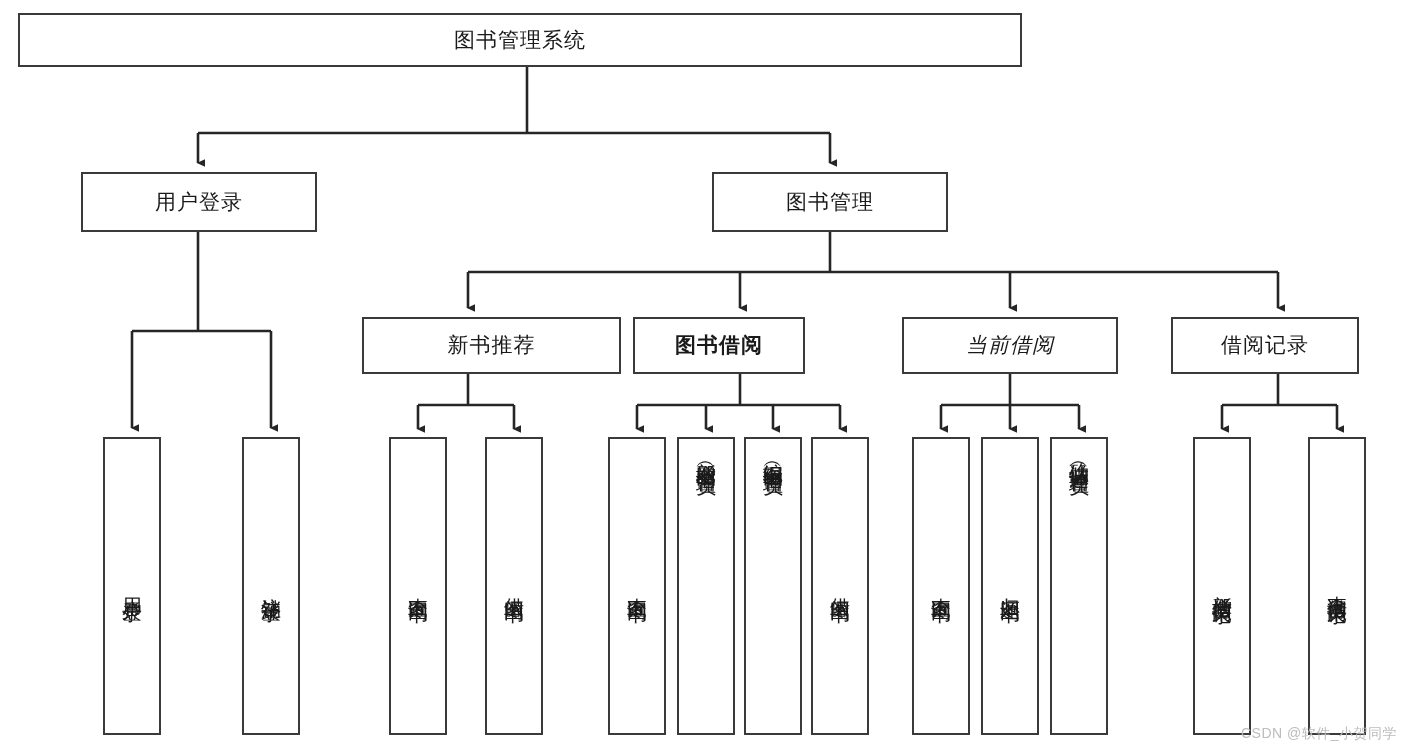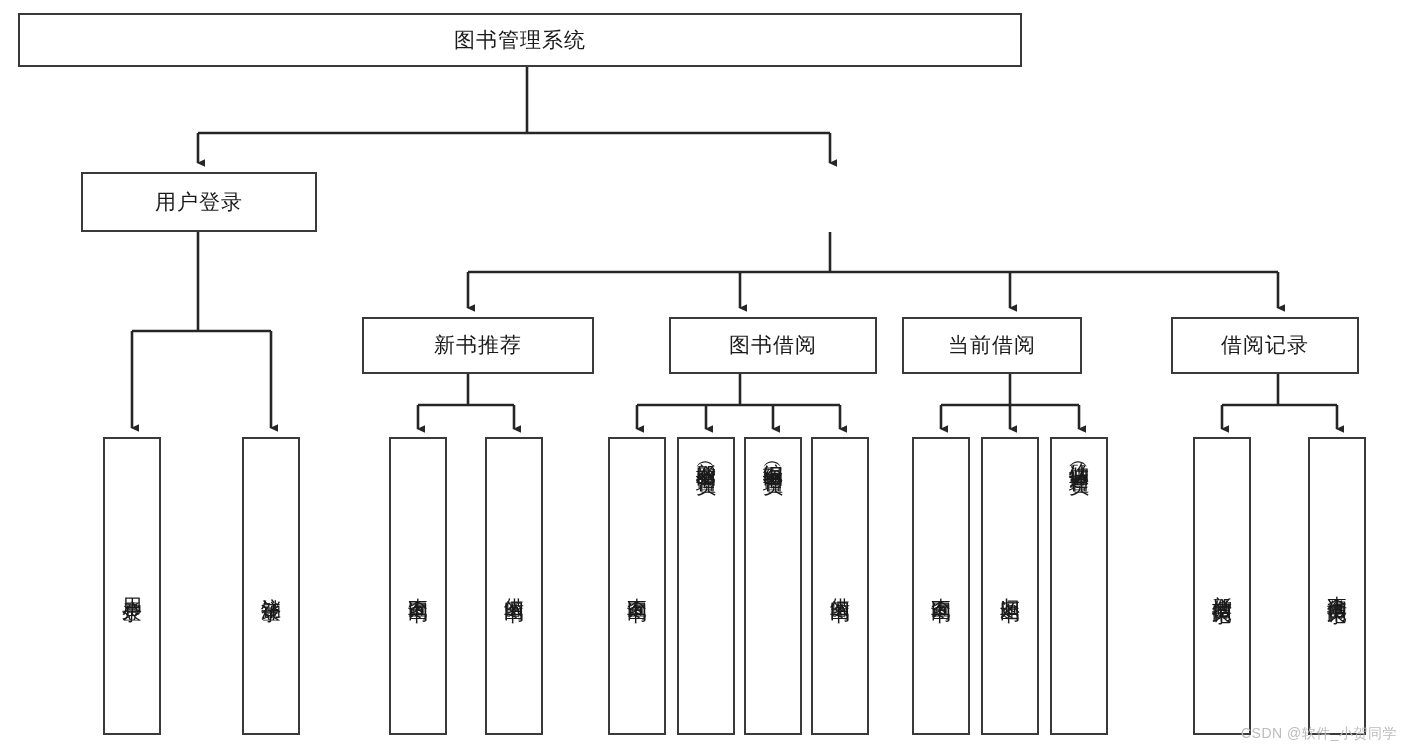--- a/index.html
+++ b/index.html
@@ -137,30 +137,33 @@
   </svg>
 
   <div class="node-box" style="left:18px; top:13px; width:1004px; height:54px;">
     <span class="node-label">图书管理系统</span>
   </div>
 
   <div class="node-box" style="left:81px; top:172px; width:236px; height:60px;">
     <span class="node-label">用户登录</span>
   </div>
 
-
-  <div class="node-box" style="left:362px; top:317px; width:232px; height:57px;">
+  <div class="node-box" style="left:712px; top:172px; width:236px; height:60px;">
+    <span class="node-label">图书管理</span>
+  </div>
+
+  <div class="node-box" style="left:362px; top:317px; width:259px; height:57px;">
     <span class="node-label">新书推荐</span>
   </div>
 
-  <div class="node-box" style="left:669px; top:317px; width:208px; height:57px;">
+  <div class="node-box" style="left:633px; top:317px; width:172px; height:57px;font-weight:bold;">
     <span class="node-label">图书借阅</span>
   </div>
 
-  <div class="node-box" style="left:902px; top:317px; width:180px; height:57px;">
+  <div class="node-box" style="left:902px; top:317px; width:216px; height:57px;font-style:italic;">
     <span class="node-label">当前借阅</span>
   </div>
 
   <div class="node-box" style="left:1171px; top:317px; width:188px; height:57px;">
     <span class="node-label">借阅记录</span>
   </div>
 
   <div class="leaf-box center-v" style="left:103px; top:437px; width:58px; height:298px;">
     <span class="leaf-label">用户登录</span>
   </div>

